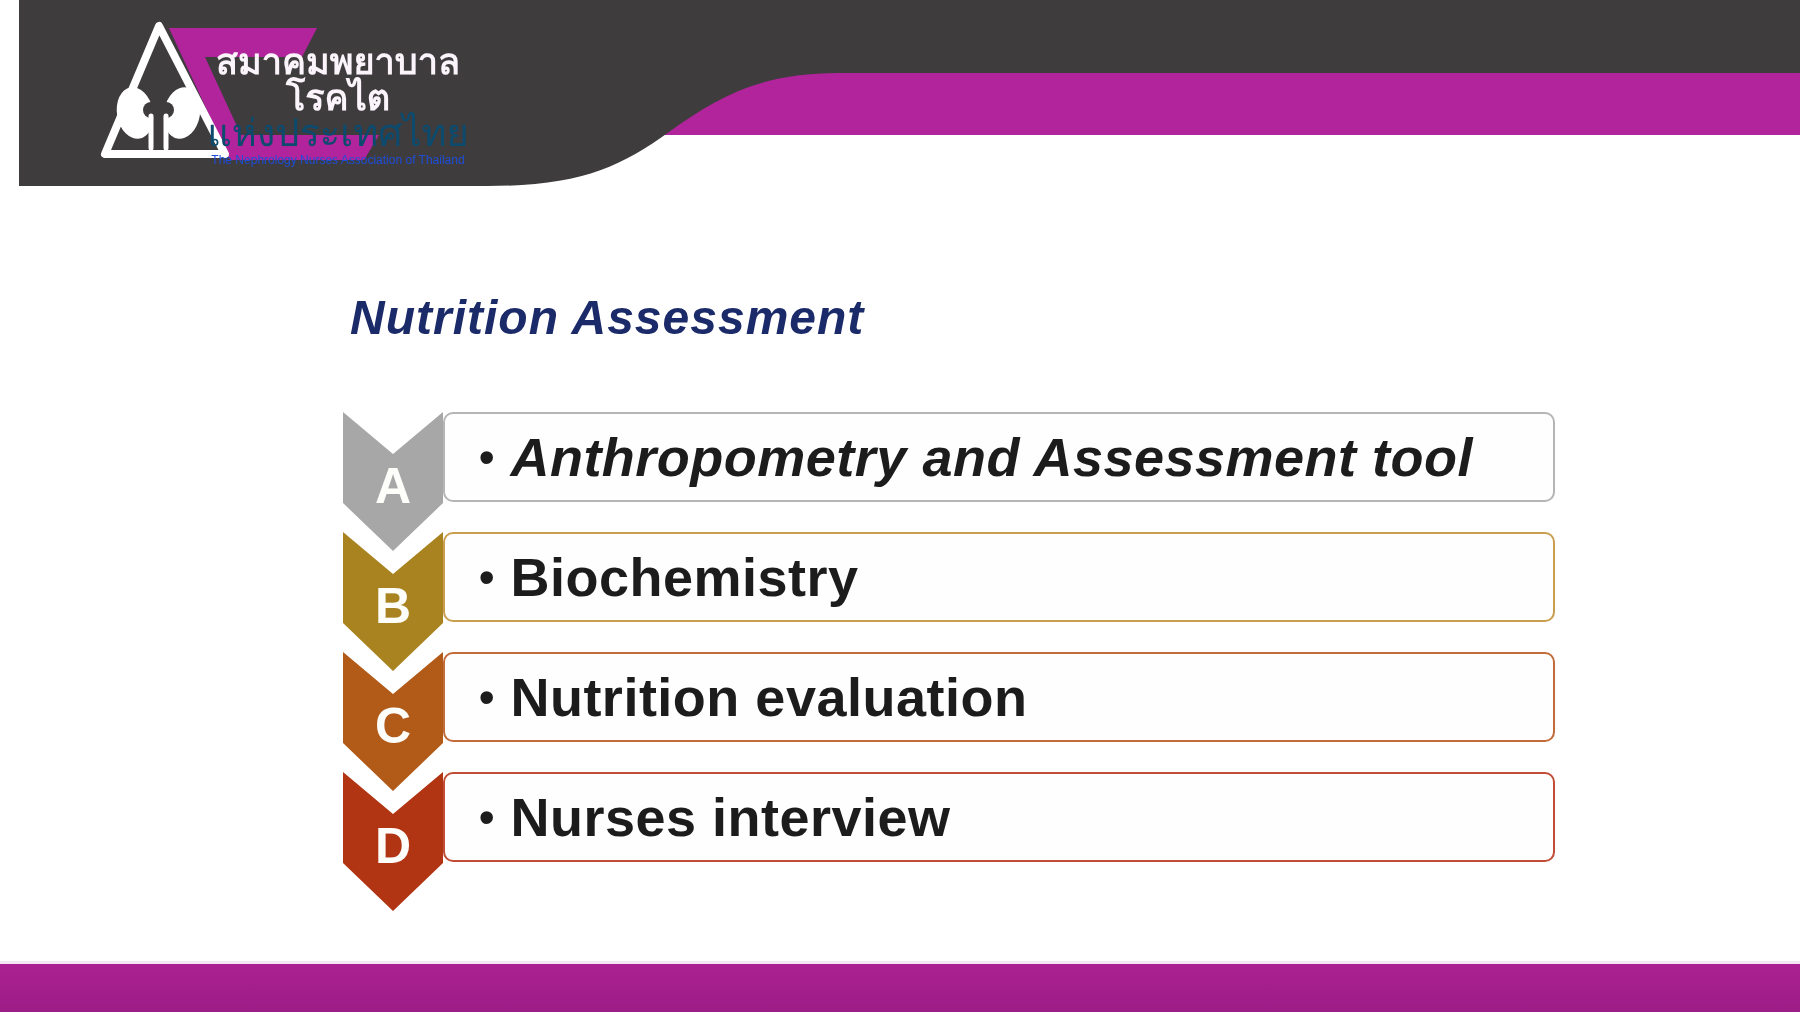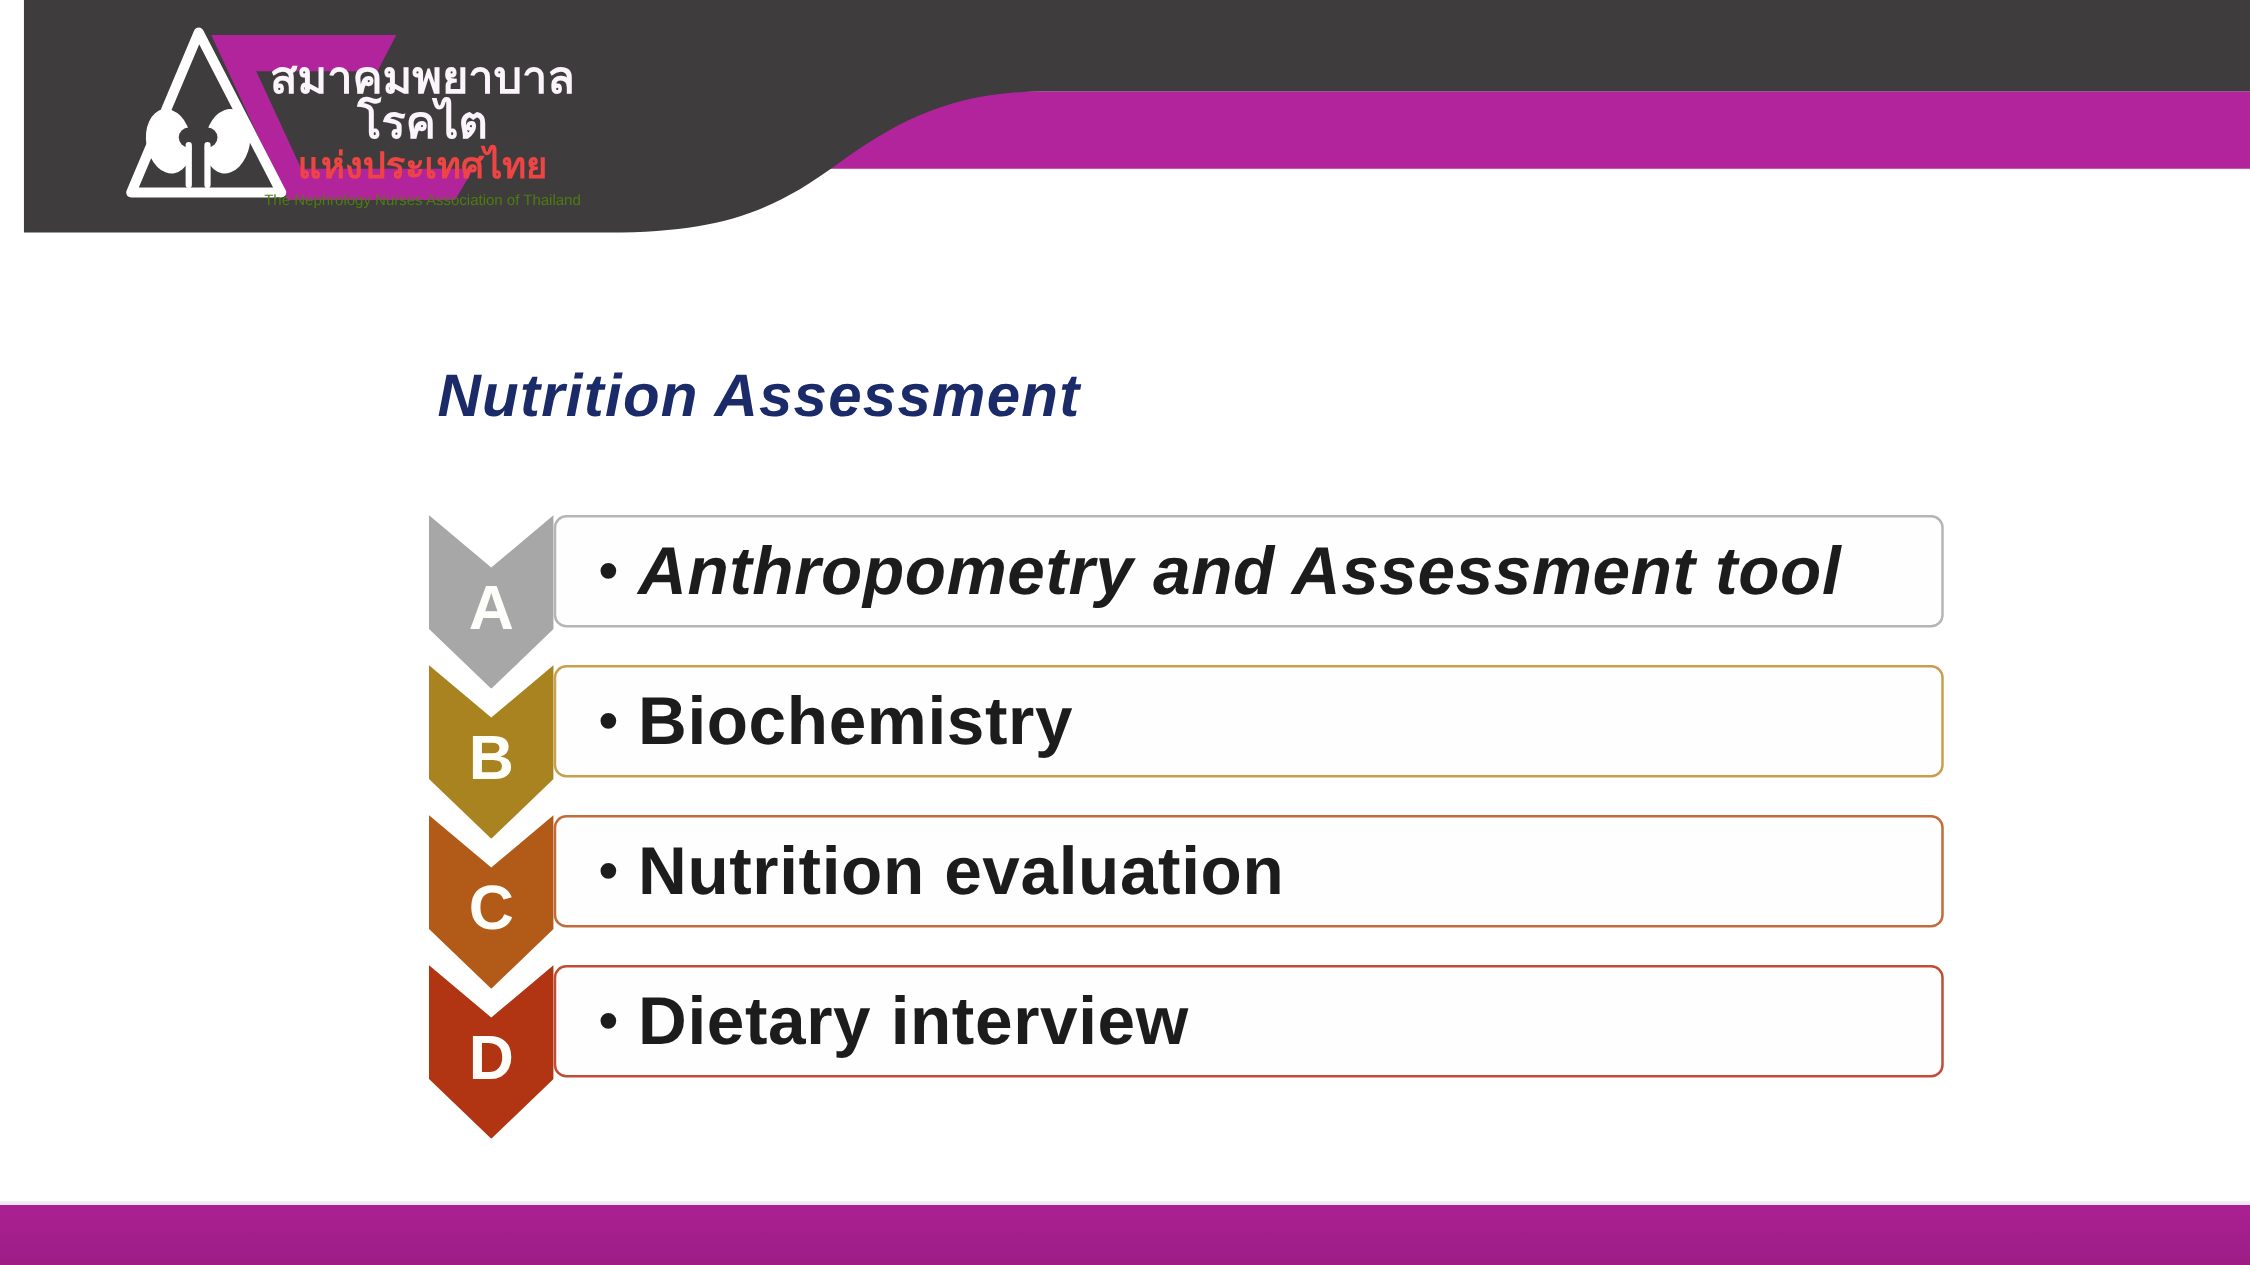--- a/index.html
+++ b/index.html
@@ -9,22 +9,22 @@
     font-family:"Liberation Sans", sans-serif;
   }
   
   .header { position:absolute; top:0; left:0; width:1800px; height:190px;margin-left:19px; }
   .header svg { display:block; }
   .logo-text {
     position:absolute; top:44px; left:183px; width:272px;
     text-align:center; z-index:3;
   }
   .logo-thai-1 { display:block; font-size:36px; line-height:36px; color:#fbf4fa; font-weight:bold; }
-  .logo-thai-2 { display:block; font-size:29px; line-height:34px; color:#ef4444; font-weight:bold; }
-  .logo-eng   { display:block; font-size:12px; line-height:16px; color:#4d7c0f; margin-top:2px; }
+  .logo-thai-2 { display:block; font-size:38px; line-height:34px; color:#0c4a6e; font-weight:normal; }
+  .logo-eng   { display:block; font-size:12px; line-height:16px; color:#1d4ed8; margin-top:2px; }
   
   .page-title {
     position:absolute; left:350px; top:253px;
     font-size:48px; line-height:66px; font-weight:bold;
     letter-spacing:1px;
     font-style:italic;
   }
   
   .row { position:absolute; left:343px; width:1212px; height:139px; }
   .row-a { top:412px; } .row-b { top:532px; } .row-c { top:652px; } .row-d { top:772px; }
@@ -114,21 +114,21 @@
       <span class="item-label" style="color: rgb(28, 28, 28);">Nutrition evaluation</span>
     </div>
     <div class="chevron" style="background: rgb(178, 90, 24);">
       <span class="chevron-letter" style="color: rgb(253, 253, 250);">C</span>
     </div>
   </div>
 
   <div class="row row-d">
     <div class="item-box" style="border-color: rgb(194, 77, 54);">
       <span class="item-bullet" style="color: rgb(28, 28, 28);">•</span>
-      <span class="item-label" style="color: rgb(28, 28, 28);">Dietary interview</span>
+      <span class="item-label" style="color: rgb(28, 28, 28);">Nurses interview</span>
     </div>
     <div class="chevron" style="background: rgb(177, 52, 19);">
       <span class="chevron-letter" style="color: rgb(253, 253, 250);">D</span>
     </div>
   </div>
 
   <div class="footer-sep"></div>
   <div class="footer-bar" style="background: linear-gradient(rgb(171, 32, 146), rgb(156, 29, 134));"></div>
 
 </div>

